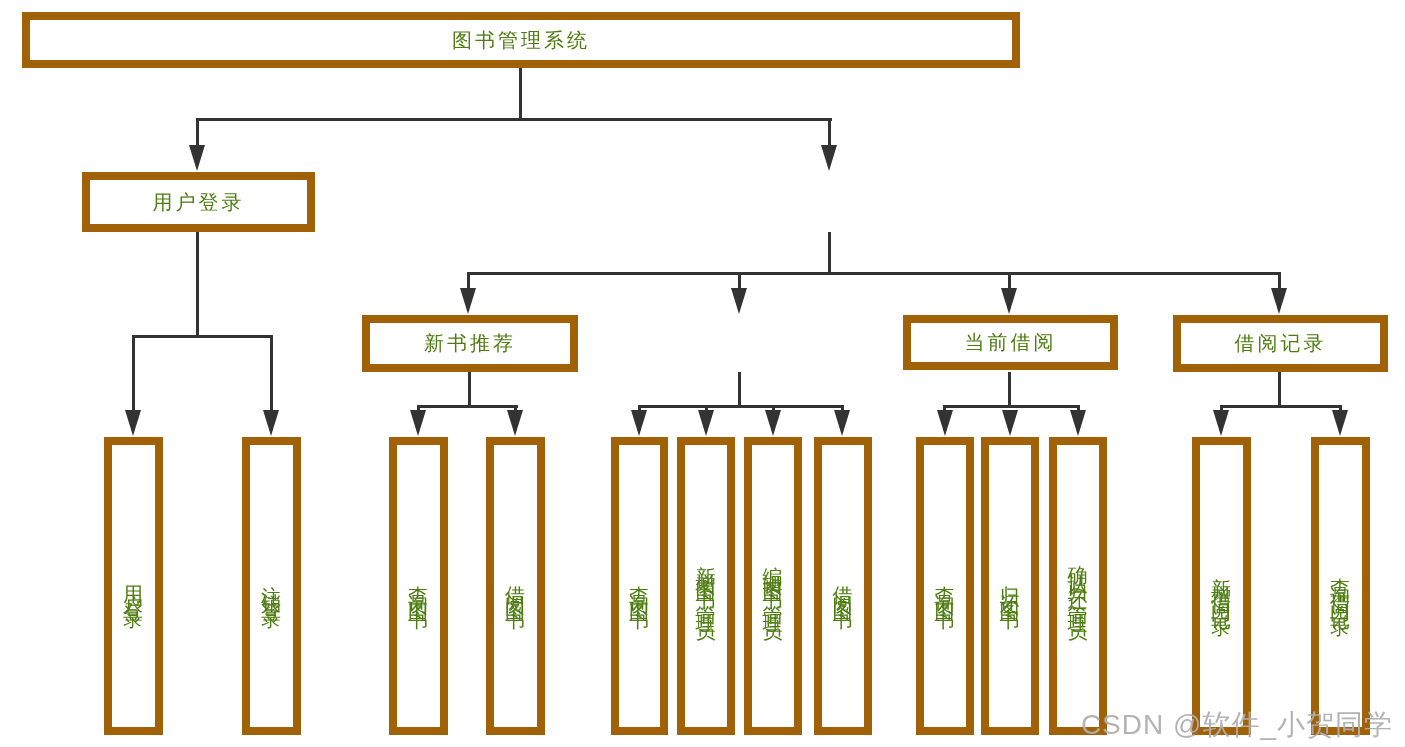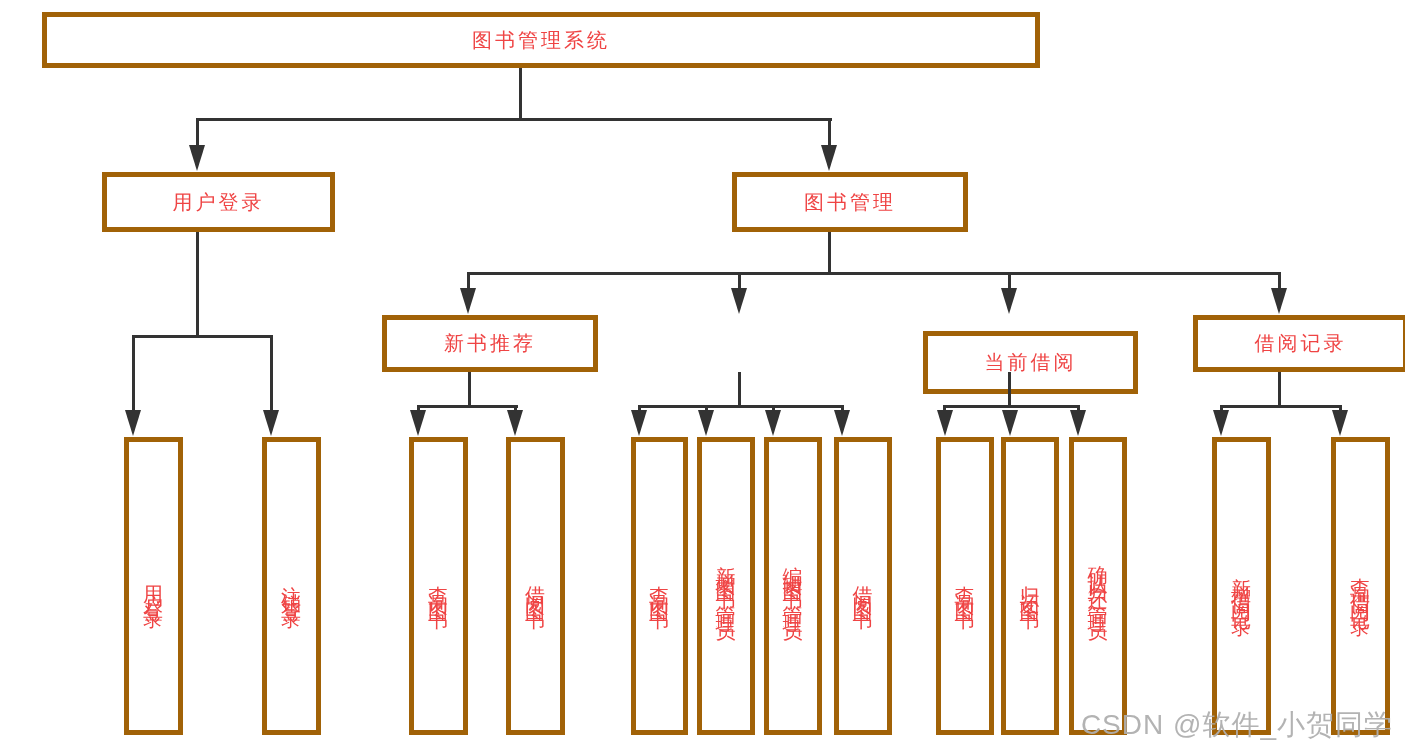--- a/index.html
+++ b/index.html
@@ -10,30 +10,29 @@
     position: relative;
     width: 1405px;
     height: 747px;
     background: #ffffff;
     overflow: hidden;
   }
 
   
   .node {
     position: absolute;
-    border: 5px solid #a16207;
+    border: 8px solid #a16207;
     background: #ffffff;
     display: flex;
     align-items: center;
     justify-content: center;
-    color: #ef4444;
+    color: #4d7c0f;
     font-size: 20px;
     letter-spacing: 3px;
     white-space: nowrap;
-    margin-left: 20px;
   }
   .leaf {
     writing-mode: vertical-rl;
     text-orientation: mixed;
     letter-spacing: 8px;
     white-space: normal;
     line-height: 1;
     font-size: 20px;
     padding: 6px 0;
   }
@@ -73,42 +72,41 @@
   <div class="node" style="left:22px; top:12px; width:998px; height:56px;">图书管理系统</div>
 
   <div class="vline" style="left:519px; top:68px; height:52px;"></div>
   <div class="hline" style="left:196px; top:118px; width:636px;"></div>
   <div class="vline" style="left:196px; top:120px; height:30px;"></div>
   <div class="vline" style="left:828px; top:120px; height:30px;"></div>
   <div class="arrow" style="left:189px; top:145px;"></div>
   <div class="arrow" style="left:821px; top:145px;"></div>
 
   <div class="node" style="left:82px; top:172px; width:233px; height:60px;">用户登录</div>
-  <div class="node" style="left:712px; top:172px; width:236px; height:60px;">图书管理</div>
 
   <div class="vline" style="left:196px; top:232px; height:105px;"></div>
   <div class="hline" style="left:132px; top:335px; width:141px;"></div>
   <div class="vline" style="left:132px; top:337px; height:76px;"></div>
   <div class="vline" style="left:270px; top:337px; height:76px;"></div>
   <div class="arrow" style="left:125px; top:410px;"></div>
   <div class="arrow" style="left:263px; top:410px;"></div>
 
   <div class="vline" style="left:828px; top:232px; height:42px;"></div>
   <div class="hline" style="left:467px; top:272px; width:814px;"></div>
   <div class="vline" style="left:467px; top:274px; height:17px;"></div>
   <div class="vline" style="left:738px; top:274px; height:17px;"></div>
   <div class="vline" style="left:1008px; top:274px; height:17px;"></div>
   <div class="vline" style="left:1278px; top:274px; height:17px;"></div>
   <div class="arrow" style="left:460px; top:288px;"></div>
   <div class="arrow" style="left:731px; top:288px;"></div>
   <div class="arrow" style="left:1001px; top:288px;"></div>
   <div class="arrow" style="left:1271px; top:288px;"></div>
 
   <div class="node" style="left:362px; top:315px; width:216px; height:57px;">新书推荐</div>
-  <div class="node" style="left:903px; top:331px; width:215px; height:63px;">当前借阅</div>
+  <div class="node" style="left:903px; top:315px; width:215px; height:55px;">当前借阅</div>
   <div class="node" style="left:1173px; top:315px; width:215px; height:57px;">借阅记录</div>
 
   <div class="vline" style="left:468px; top:372px; height:35px;"></div>
   <div class="hline" style="left:417px; top:405px; width:101px;"></div>
   <div class="vline" style="left:417px; top:405px; height:9px;"></div>
   <div class="vline" style="left:514px; top:405px; height:9px;"></div>
   <div class="arrow" style="left:410px; top:410px;"></div>
   <div class="arrow" style="left:507px; top:410px;"></div>
 
   <div class="vline" style="left:738px; top:372px; height:35px;"></div>

